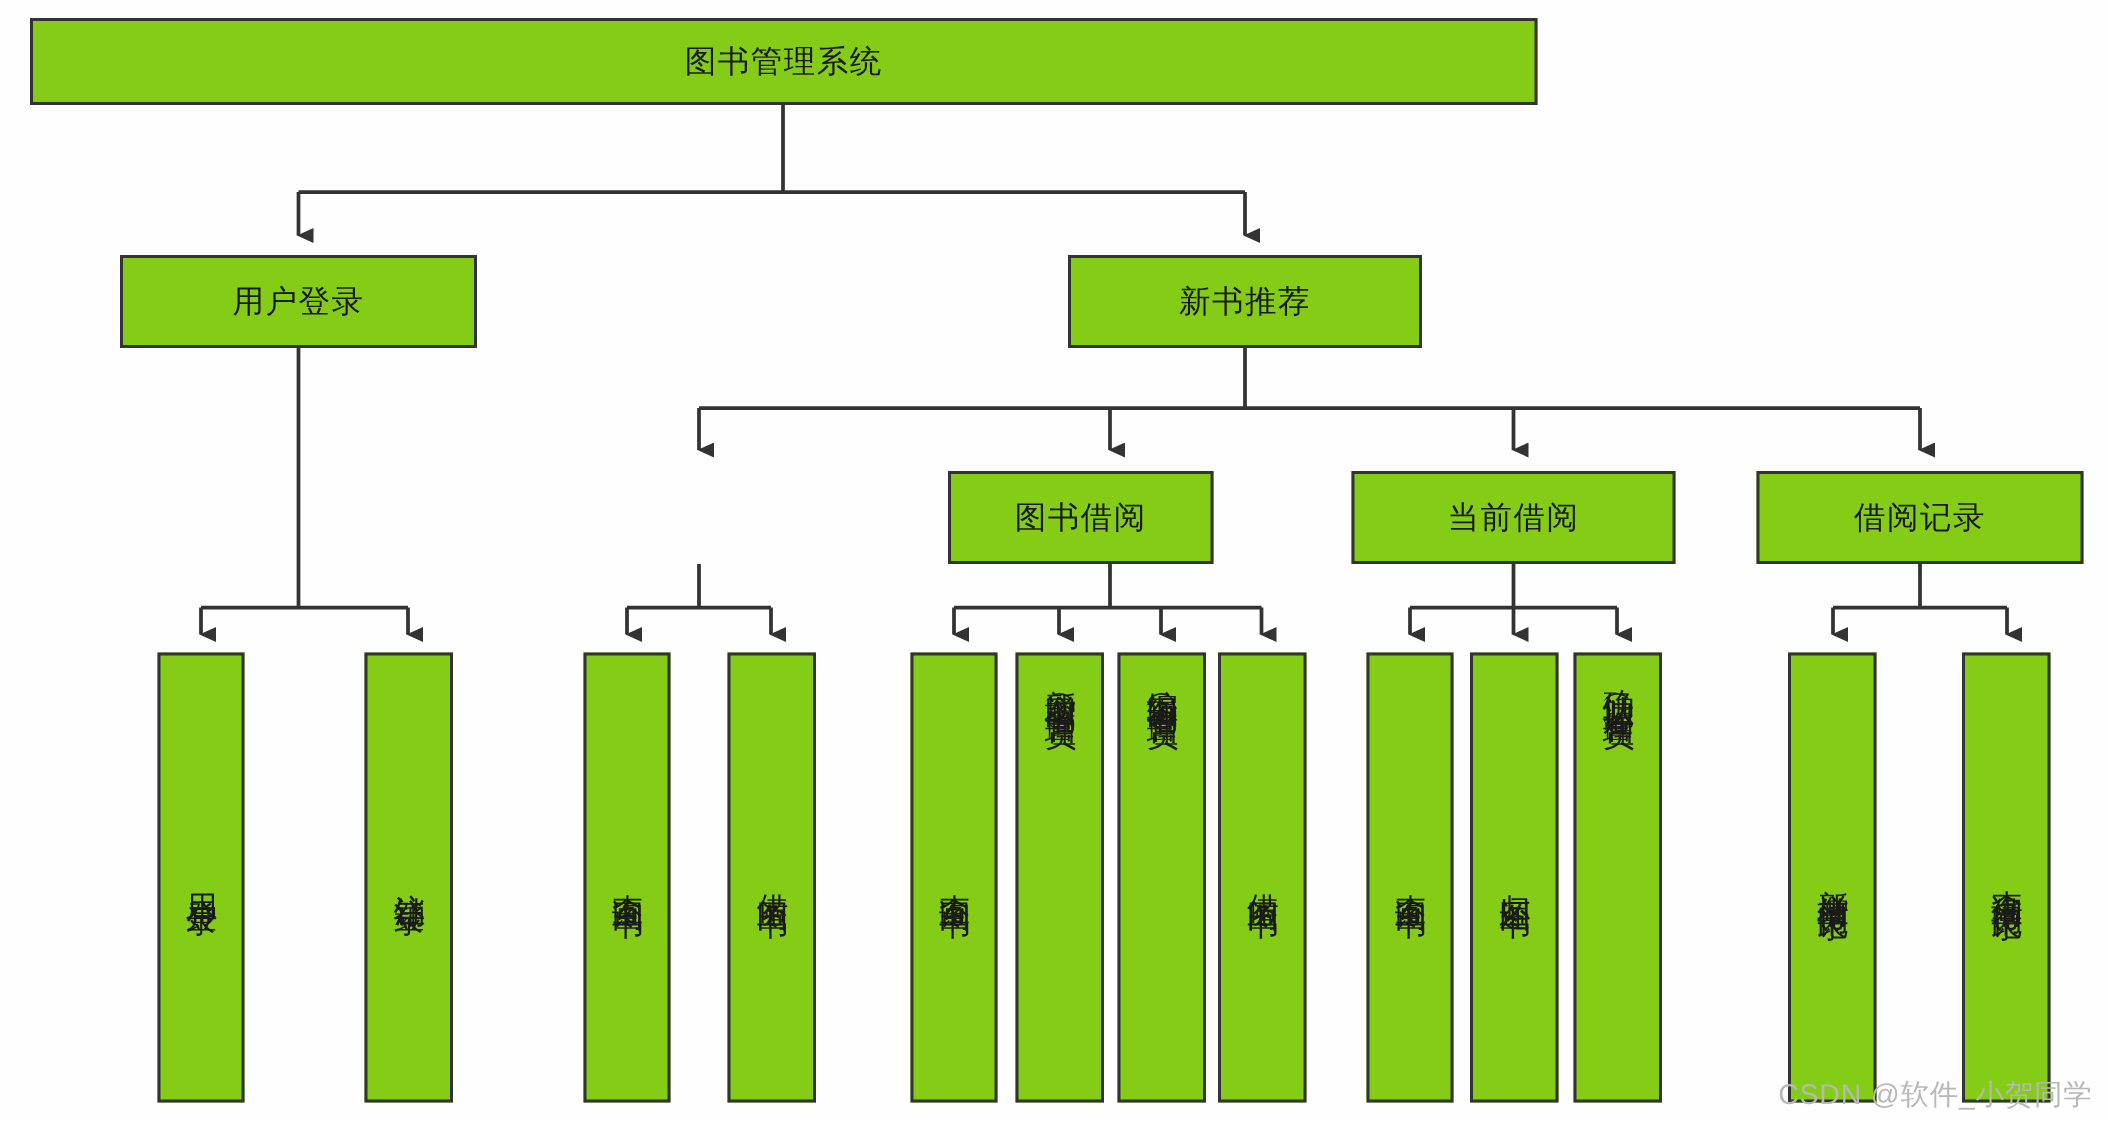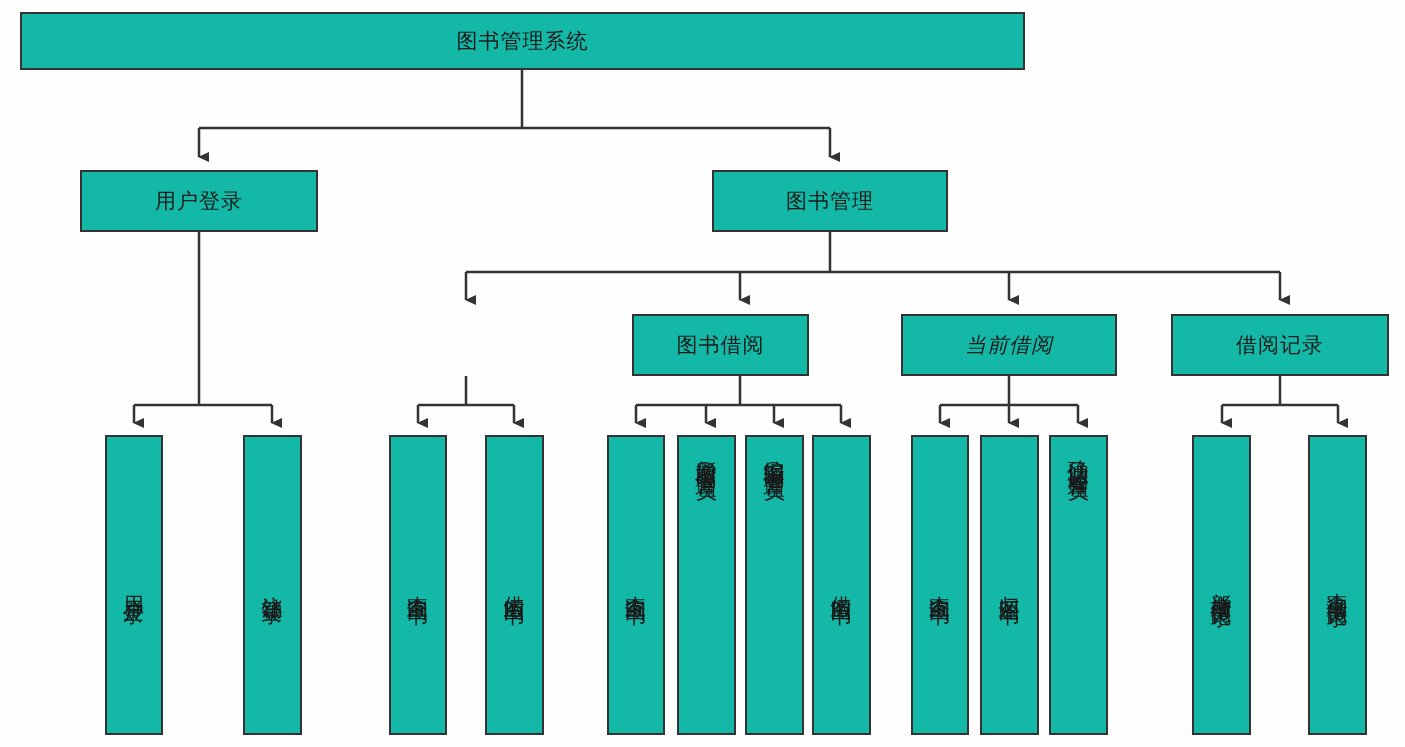--- a/index.html
+++ b/index.html
@@ -14,21 +14,21 @@
     position: relative;
     width: 1405px;
     height: 747px;
     background: #fefefe;
     overflow: hidden;
   }
   .node {
     position: absolute;
     box-sizing: border-box;
     border: 2px solid #333333;
-    background: #14b8a6;
+    background: #84cc16;
     display: flex;
     align-items: center;
     justify-content: center;
     color: #1a1a1a;
   }
   .node.h {
     font-size: 21px;
     letter-spacing: 1px;
   }
   .node.v {
@@ -121,27 +121,27 @@
   </svg>
 
   <div class="node h" style="left:20px; top:12px; width:1005px; height:58px;">
     <span class="label">图书管理系统</span>
   </div>
 
   <div class="node h" style="left:80px; top:170px; width:238px; height:62px;">
     <span class="label">用户登录</span>
   </div>
   <div class="node h" style="left:712px; top:170px; width:236px; height:62px;">
-    <span class="label">图书管理</span>
+    <span class="label">新书推荐</span>
   </div>
 
   <div class="node h" style="left:632px; top:314px; width:177px; height:62px;">
     <span class="label">图书借阅</span>
   </div>
-  <div class="node h" style="left:901px; top:314px; width:216px; height:62px;font-style:italic;">
+  <div class="node h" style="left:901px; top:314px; width:216px; height:62px;">
     <span class="label">当前借阅</span>
   </div>
   <div class="node h" style="left:1171px; top:314px; width:218px; height:62px;">
     <span class="label">借阅记录</span>
   </div>
 
   <div class="node v" style="left:105px; top:435px; width:58px; height:300px;">
     <span class="label">用户登录</span>
   </div>
   <div class="node v" style="left:243px; top:435px; width:59px; height:300px;">
@@ -178,14 +178,15 @@
     <span class="label">确认归还（管理员）</span>
   </div>
 
   <div class="node v" style="left:1192px; top:435px; width:59px; height:300px;">
     <span class="label">新增借阅记录</span>
   </div>
   <div class="node v" style="left:1308px; top:435px; width:59px; height:300px;">
     <span class="label">查询借阅记录</span>
   </div>
 
+  <div class="watermark">CSDN @软件_小贺同学</div>
 
 </div>
 
 </body></html>

